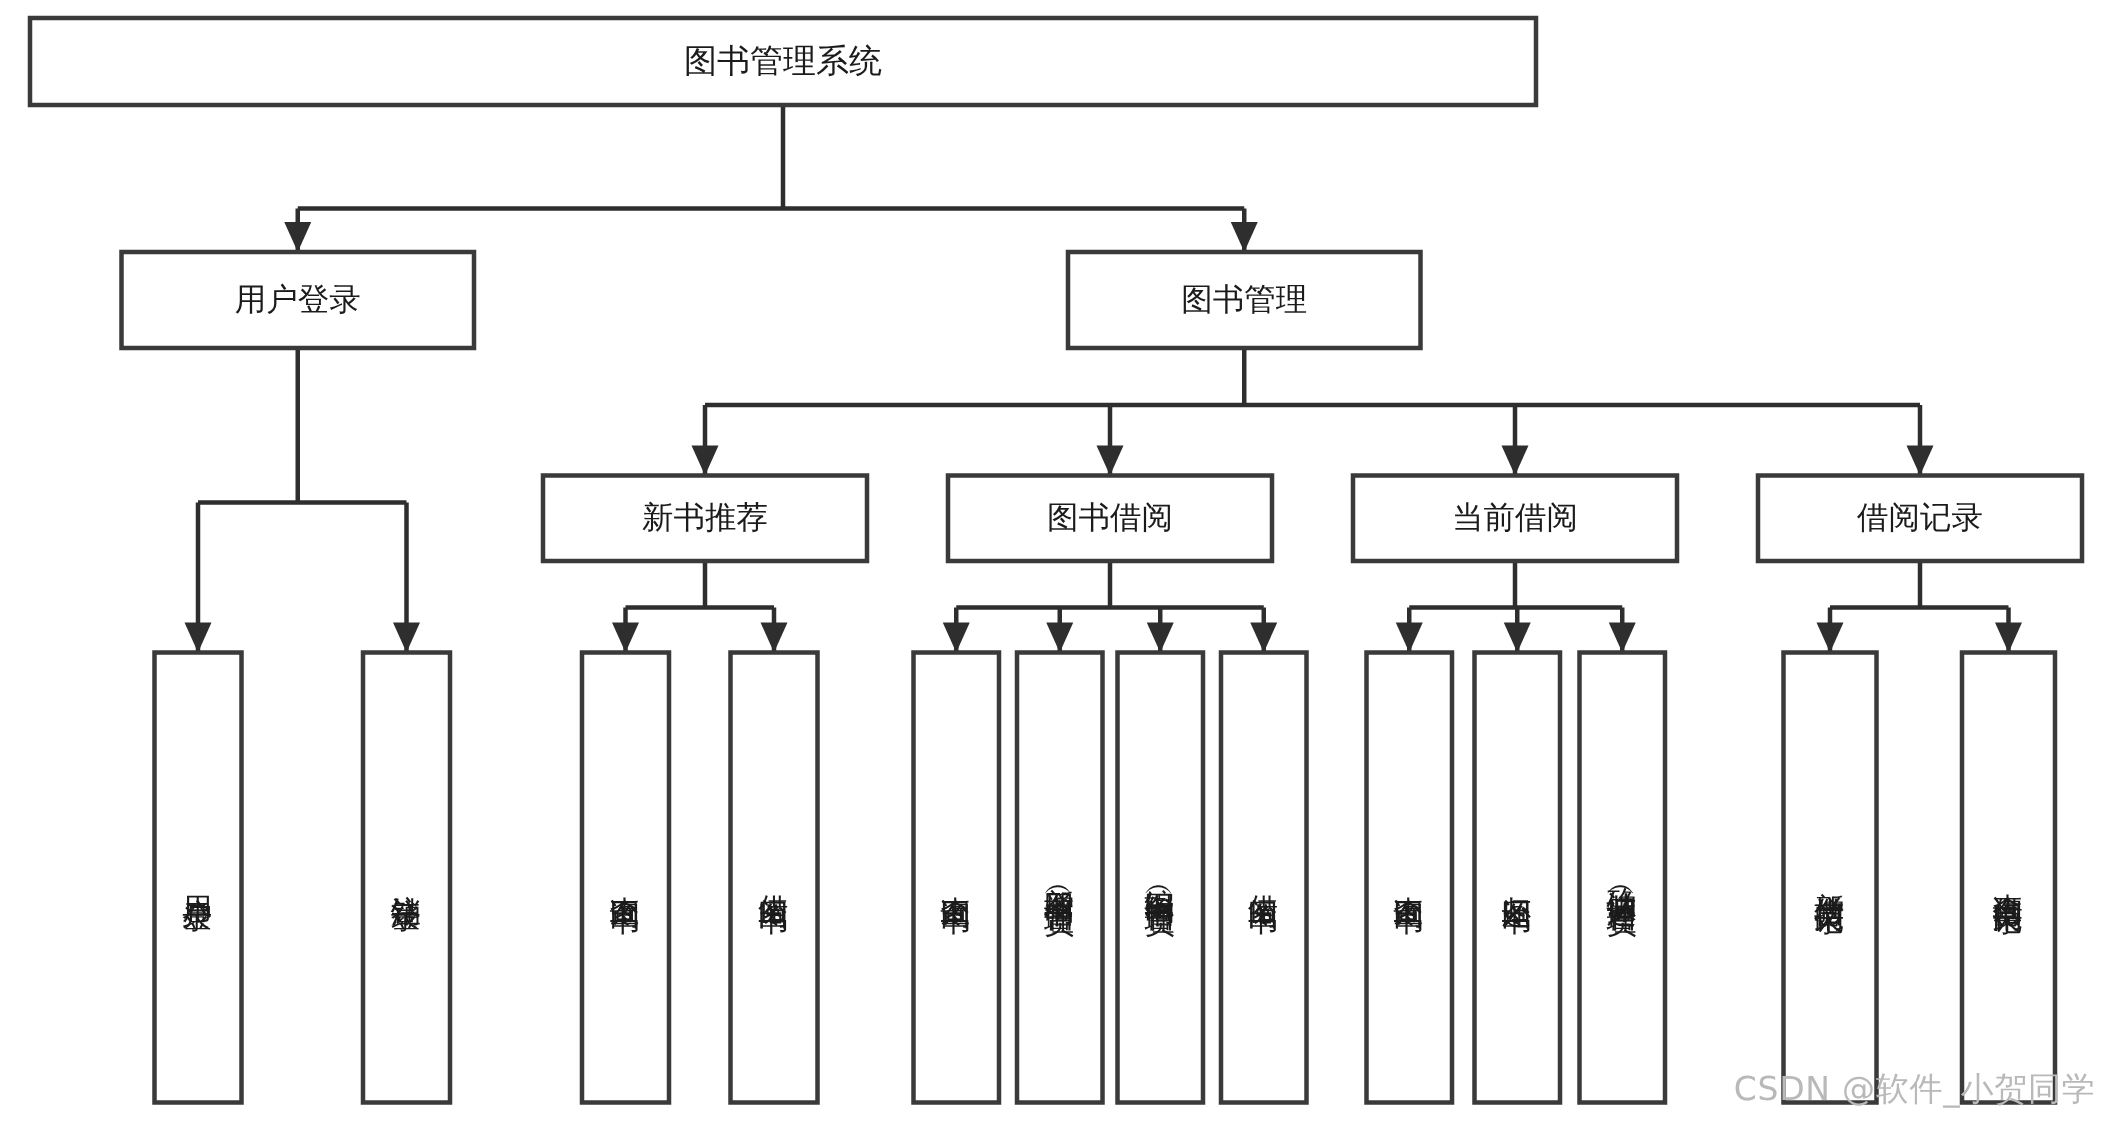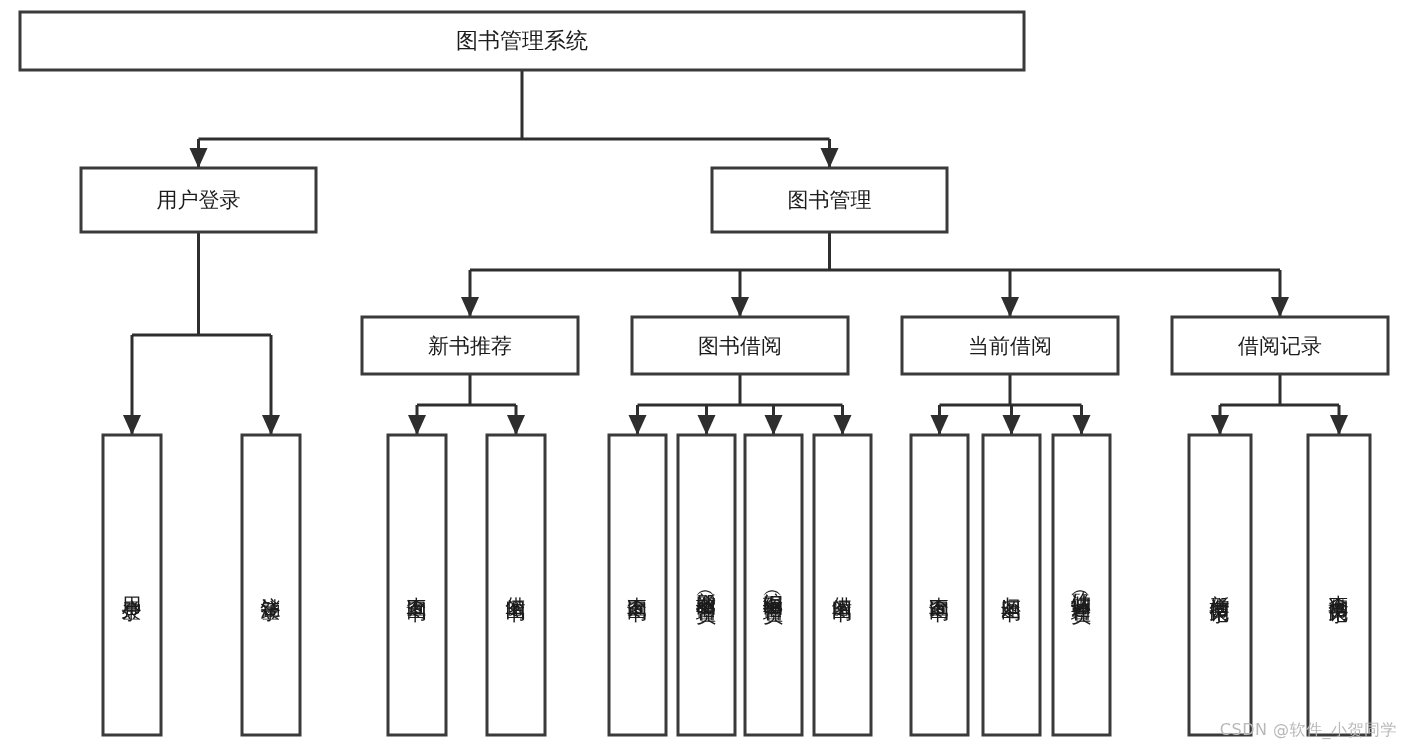--- a/index.html
+++ b/index.html
@@ -81,21 +81,21 @@
     letter-spacing: 2px;
     white-space: nowrap;
     text-align: center;
     transform: translateX(-50%);
   }
   .watermark {
     position: absolute;
     right: 8px;
     bottom: 6px;
     font-family: "DejaVu Sans", "Liberation Sans", sans-serif;
-    font-size: 16px;
+    font-size: 22px;
     color: #b9b9b9;
     letter-spacing: 0.5px;
     white-space: nowrap;
   }
 </style>
 </head>
 <body>
 
 <div id="diagram-root">
 

